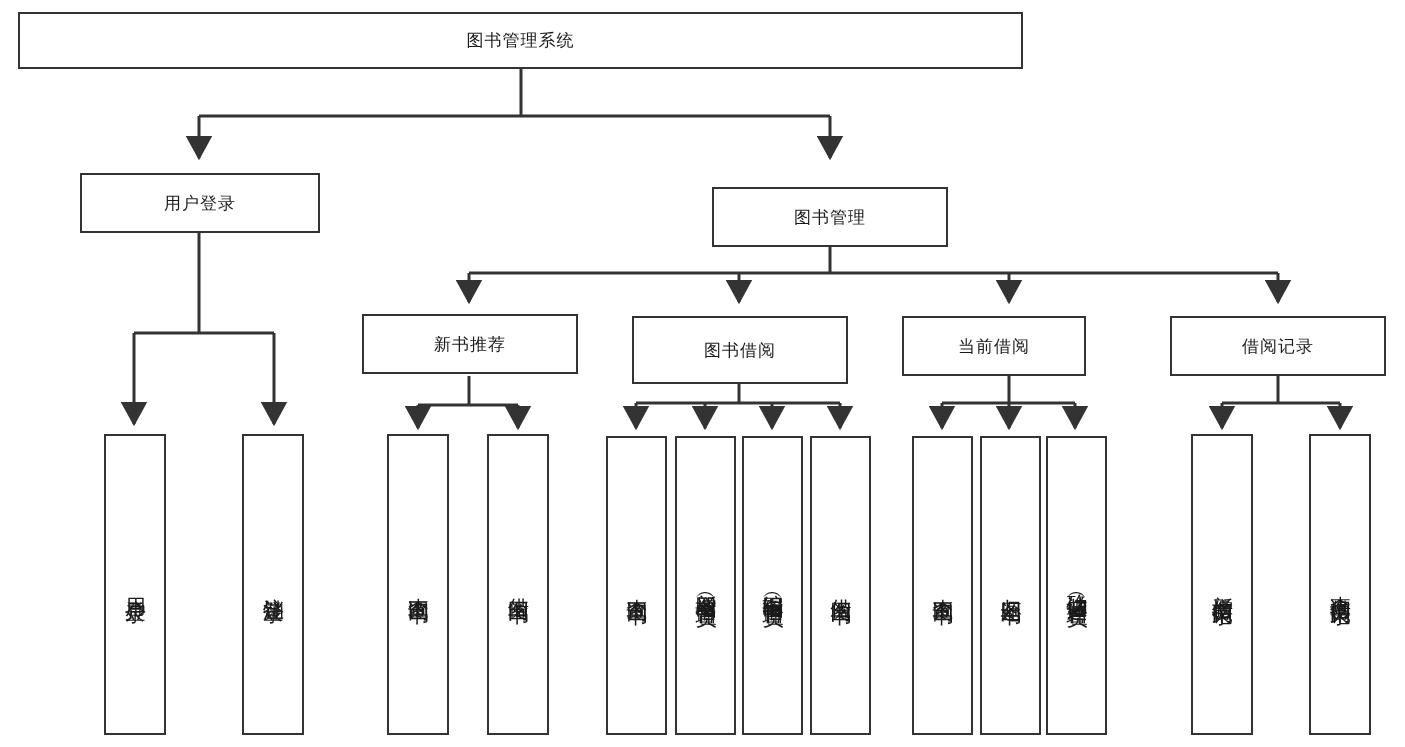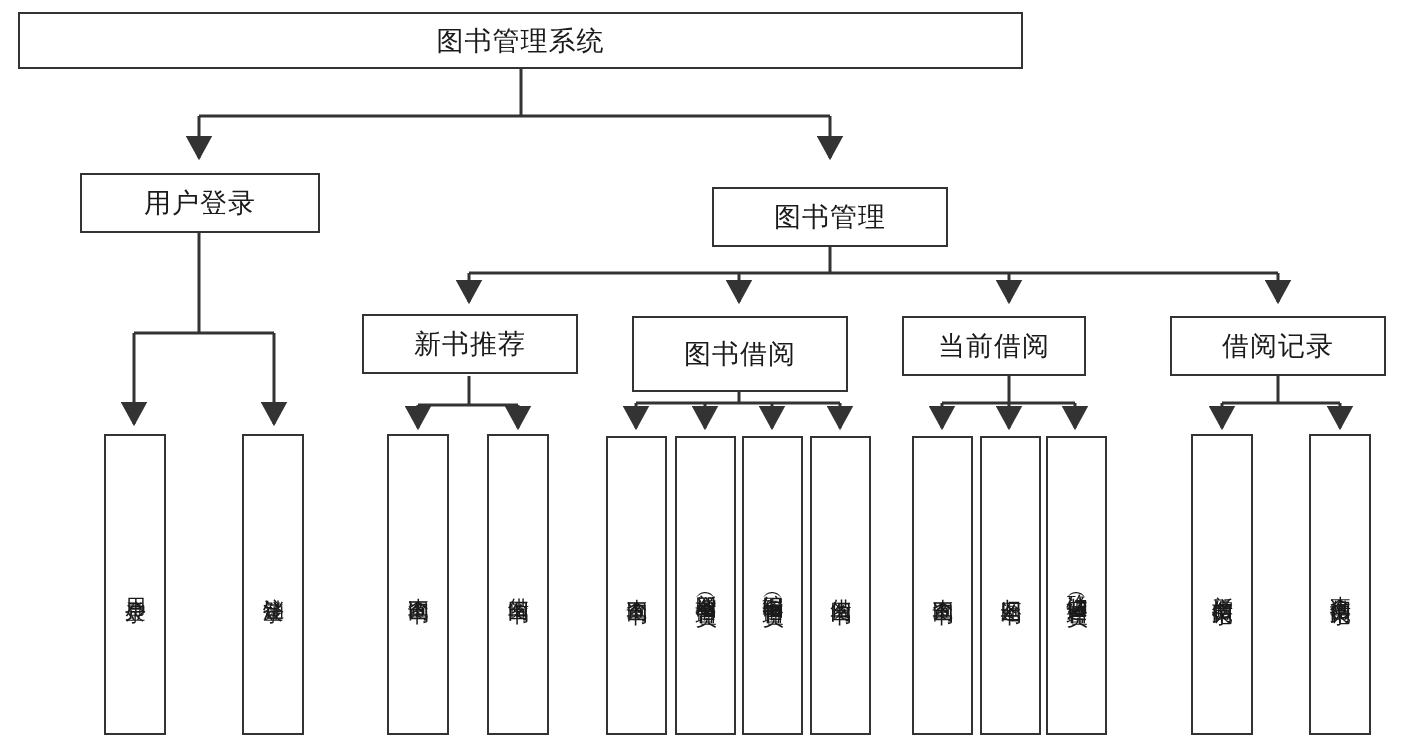--- a/index.html
+++ b/index.html
@@ -29,21 +29,21 @@
     position: absolute;
     box-sizing: border-box;
     border: 2px solid #333333;
     background: #ffffff;
     display: flex;
     align-items: center;
     justify-content: center;
     color: #1a1a1a;
   }
   .node.horiz {
-    font-size: 27px;
+    font-size: 17px;
     letter-spacing: 1px;
   }
   .node.vert {
     writing-mode: vertical-rl;
     text-orientation: upright;
     font-size: 21px;
     letter-spacing: 2px;
     line-height: 1;
     padding: 6px 0;
   }
@@ -127,21 +127,21 @@
   </div>
 
   <div class="node horiz" style="left:712px; top:173px; width:236px; height:60px;margin-top:14px;">
     <span class="label">图书管理</span>
   </div>
 
   <div class="node horiz" style="left:362px; top:314px; width:216px; height:60px;">
     <span class="label">新书推荐</span>
   </div>
 
-  <div class="node horiz" style="left:632px; top:316px; width:216px; height:76px;">
+  <div class="node horiz" style="left:632px; top:316px; width:216px; height:68px;">
     <span class="label">图书借阅</span>
   </div>
 
   <div class="node horiz" style="left:902px; top:316px; width:184px; height:60px;">
     <span class="label">当前借阅</span>
   </div>
 
   <div class="node horiz" style="left:1170px; top:316px; width:216px; height:60px;">
     <span class="label">借阅记录</span>
   </div>

